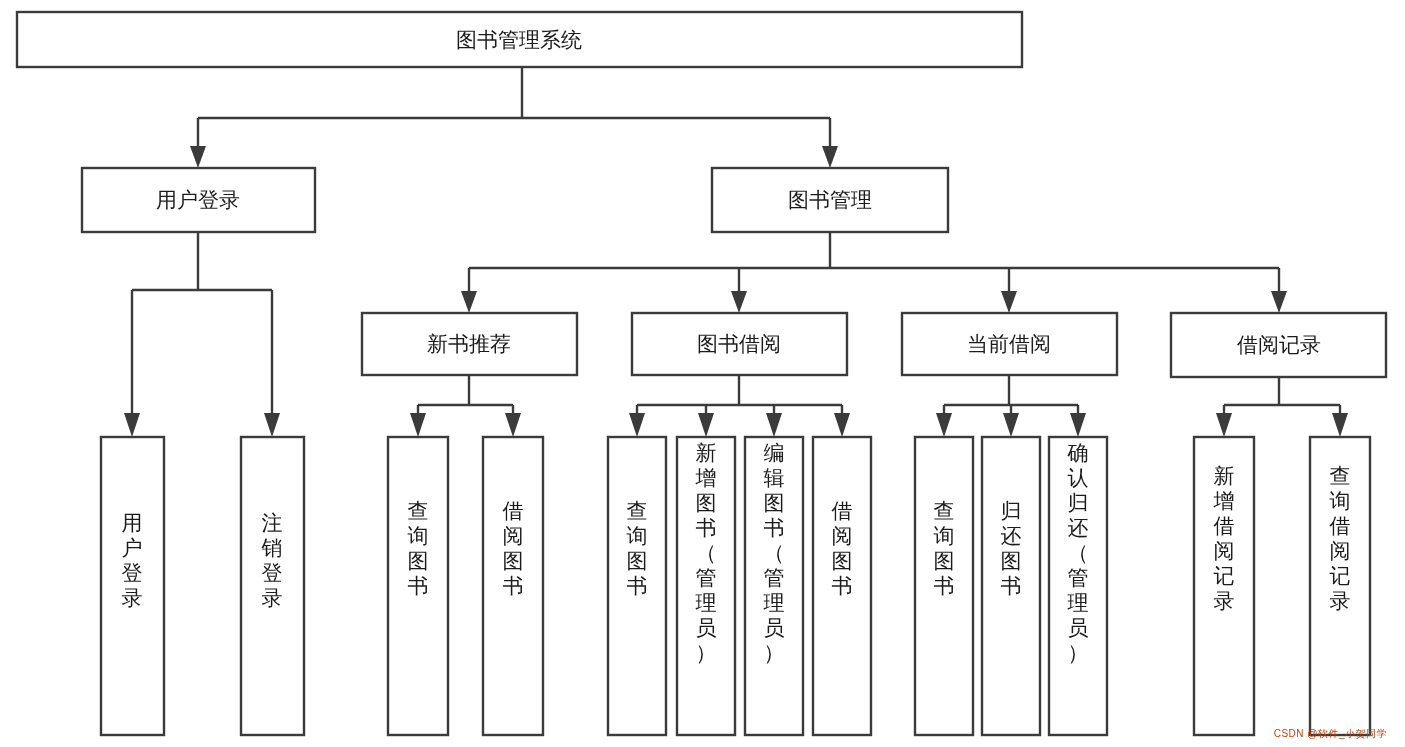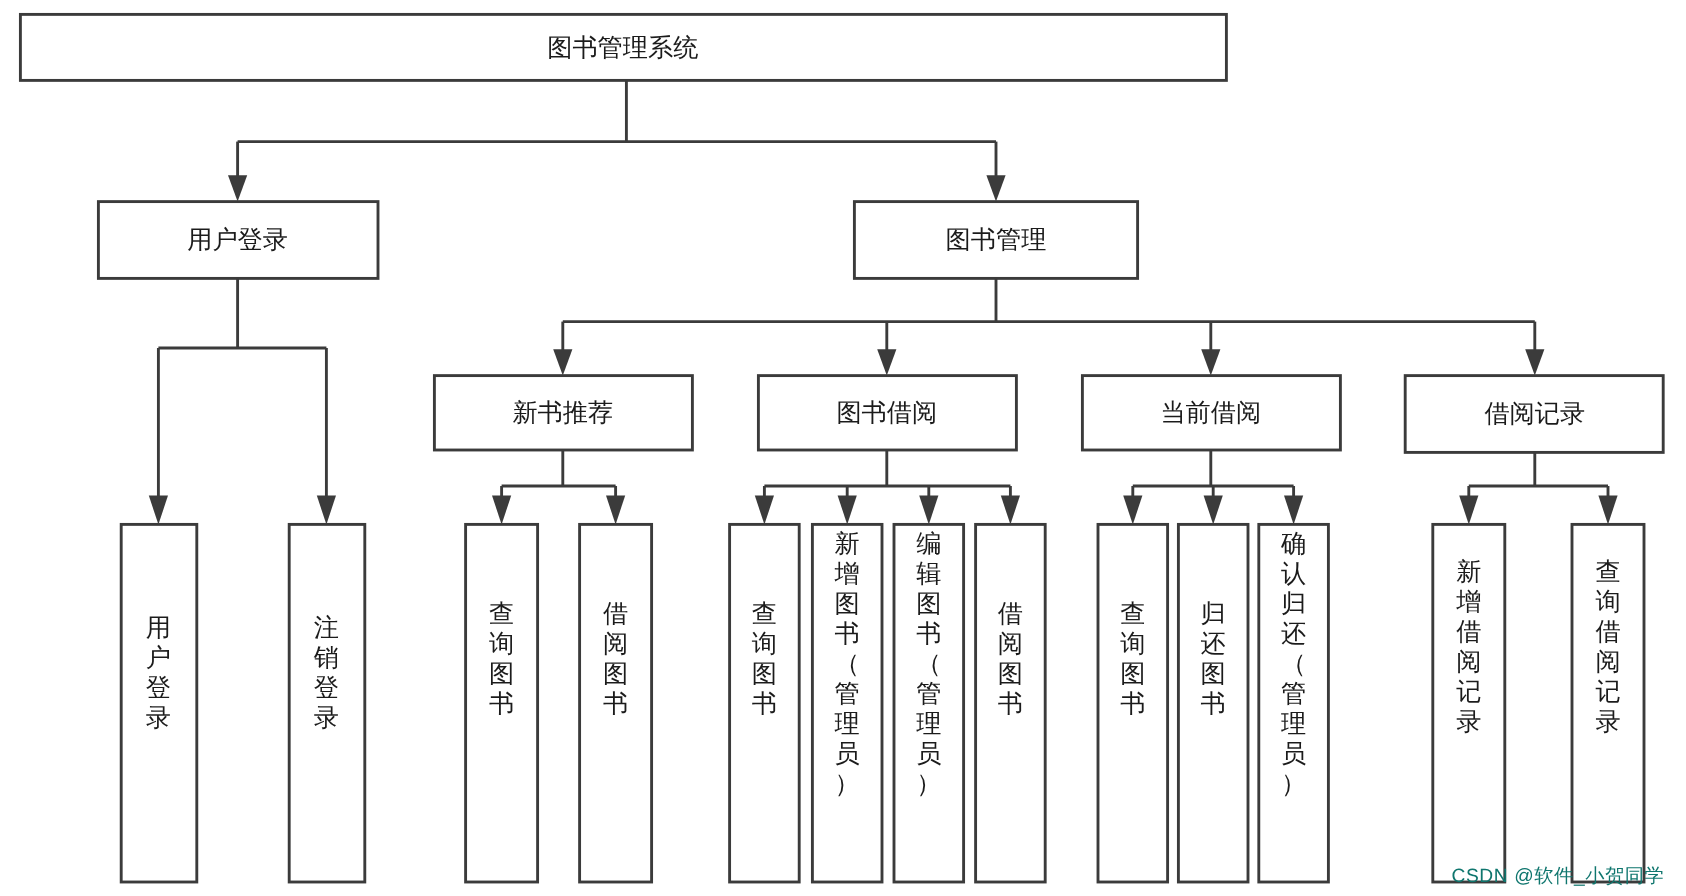--- a/index.html
+++ b/index.html
@@ -57,22 +57,22 @@
     font-size: 21px;
     fill: #1b1b1b;
     text-anchor: middle;
     white-space: pre;
   }
   .watermark {
     position: absolute;
     right: 14px;
     bottom: 6px;
     font-family: "Liberation Sans", "DejaVu Sans", sans-serif;
-    font-size: 16px;
-    color: #0f766e;
+    font-size: 10px;
+    color: #c2410c;
     letter-spacing: 0.5px;
     user-select: none;
     pointer-events: none;
   }
 </style>
 </head>
 <body>
 
 <div id="diagram-root">
 

